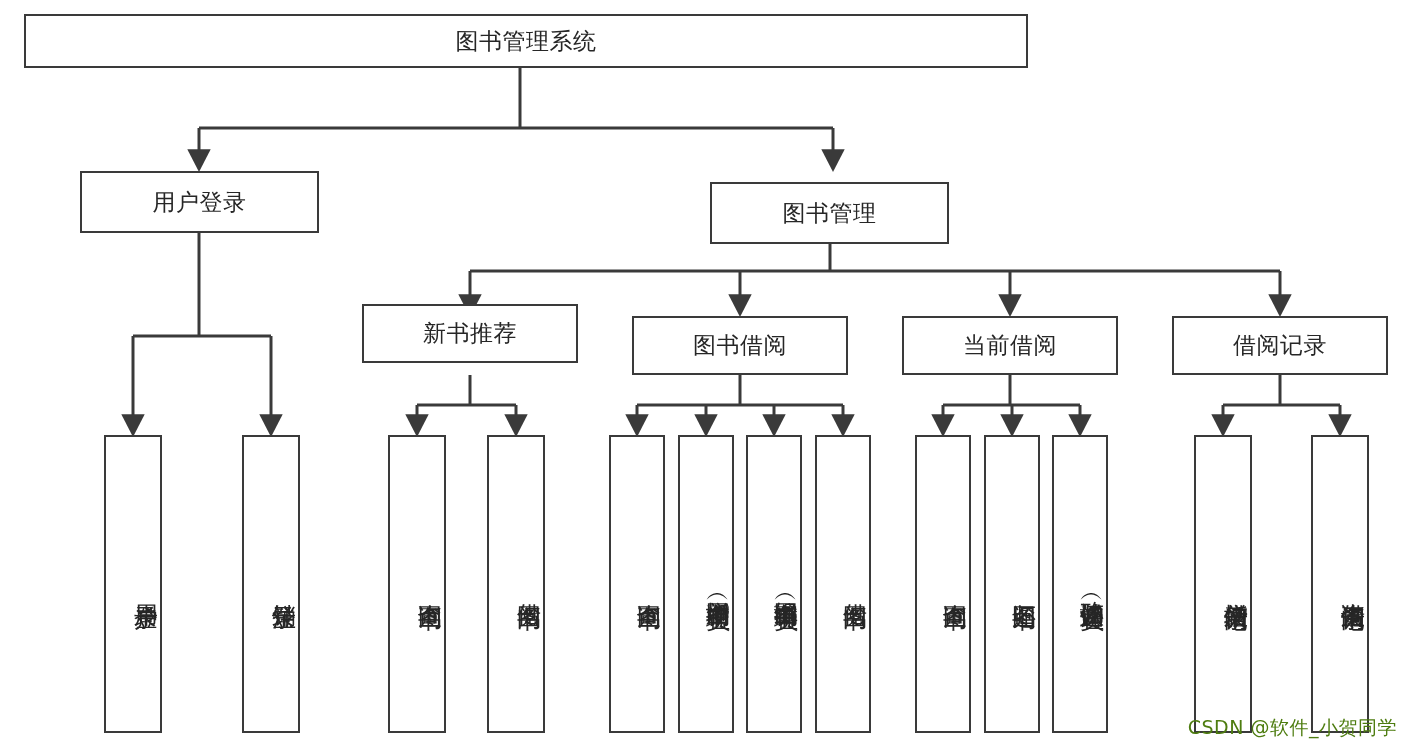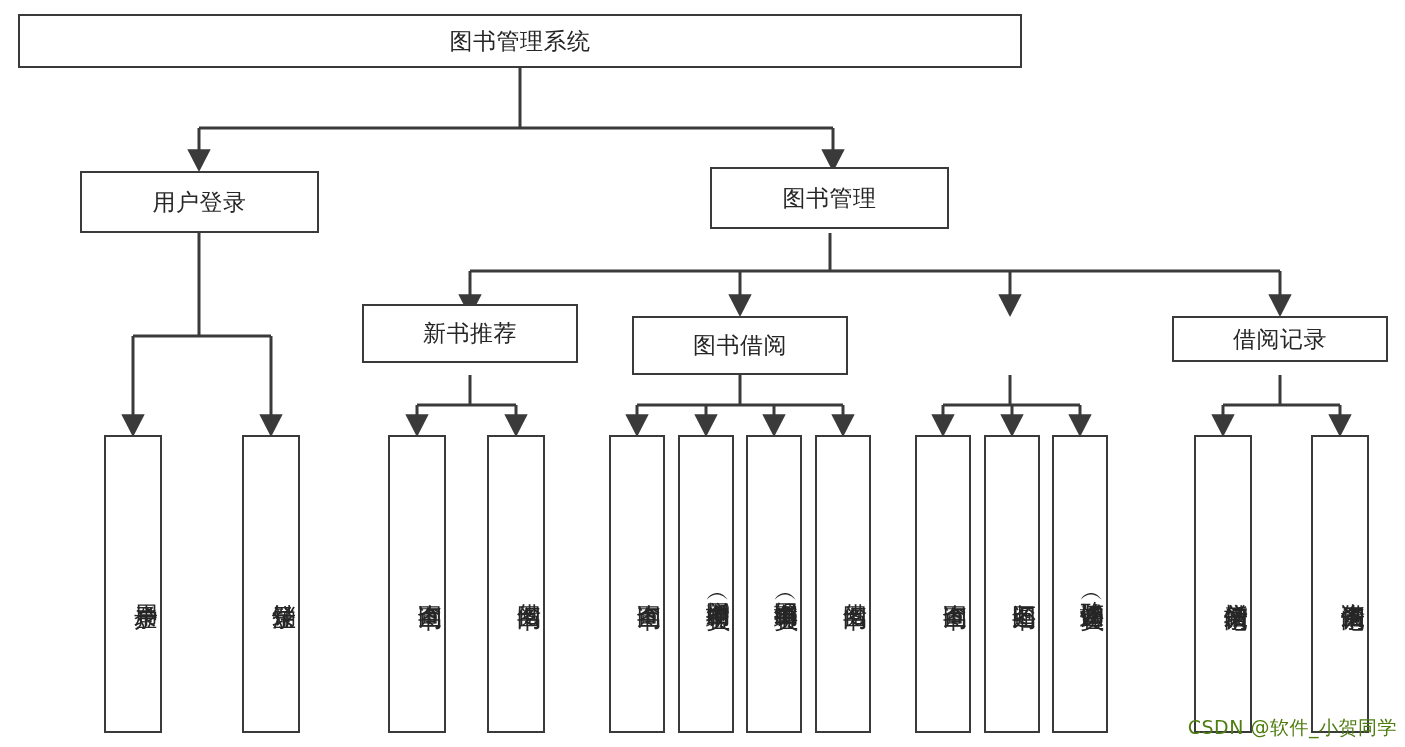--- a/index.html
+++ b/index.html
@@ -117,42 +117,45 @@
       <path d="M1012,405 L1012,425" marker-end="url(#arrow)"></path>
       <path d="M1080,405 L1080,425" marker-end="url(#arrow)"></path>
 
       <path d="M1280,375 L1280,405"></path>
       <path d="M1223,405 L1340,405"></path>
       <path d="M1223,405 L1223,425" marker-end="url(#arrow)"></path>
       <path d="M1340,405 L1340,425" marker-end="url(#arrow)"></path>
     </g>
   </svg>
 
-  <div class="node node-h" style="left:18px; top:14px; width:1004px; height:54px;text-align:right;">
+  <div class="node node-h" style="left:24px; top:14px; width:1004px; height:54px;text-align:right;">
     <span class="node-label">图书管理系统</span>
   </div>
 
   <div class="node node-h" style="left:80px; top:171px; width:239px; height:62px;">
     <span class="node-label">用户登录</span>
   </div>
 
-  <div class="node node-h" style="left:710px; top:167px; width:239px; height:62px;">
+  <div class="node node-h" style="left:710px; top:182px; width:239px; height:62px;">
     <span class="node-label">图书管理</span>
   </div>
 
   <div class="node node-h" style="left:362px; top:304px; width:216px; height:59px;">
     <span class="node-label">新书推荐</span>
   </div>
 
   <div class="node node-h" style="left:632px; top:316px; width:216px; height:59px;">
     <span class="node-label">图书借阅</span>
   </div>
 
-
-  <div class="node node-h" style="left:1172px; top:316px; width:216px; height:46px;">
+  <div class="node node-h" style="left:902px; top:316px; width:216px; height:59px;">
+    <span class="node-label">当前借阅</span>
+  </div>
+
+  <div class="node node-h" style="left:1172px; top:316px; width:216px; height:59px;">
     <span class="node-label">借阅记录</span>
   </div>
 
   <div class="node node-v" style="left:104px; top:435px; width:58px; height:298px;">
     <span class="node-label">用户登录</span>
   </div>
 
   <div class="node node-v" style="left:242px; top:435px; width:58px; height:298px;">
     <span class="node-label">注销登录</span>
   </div>

